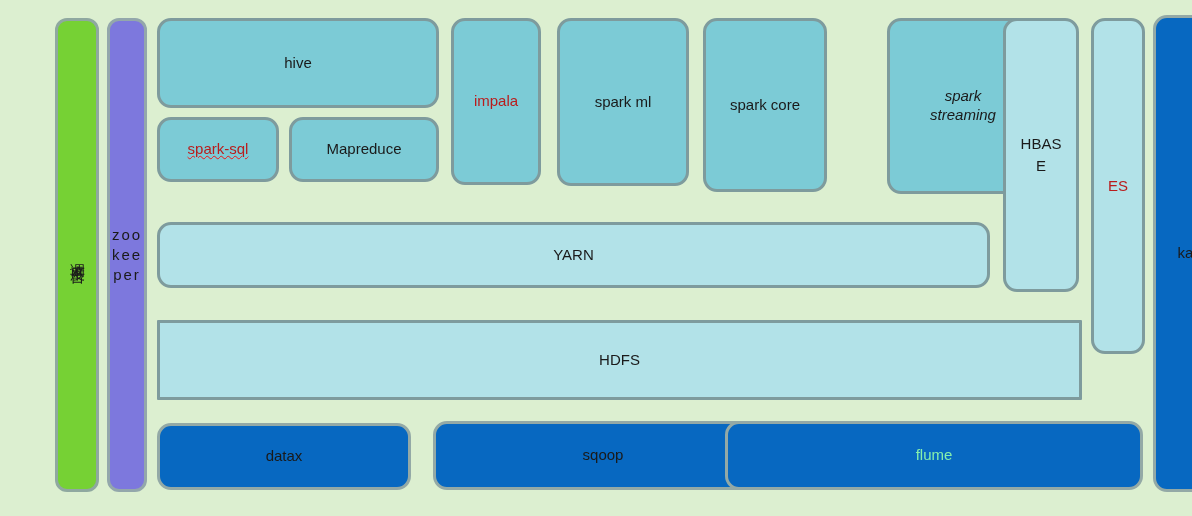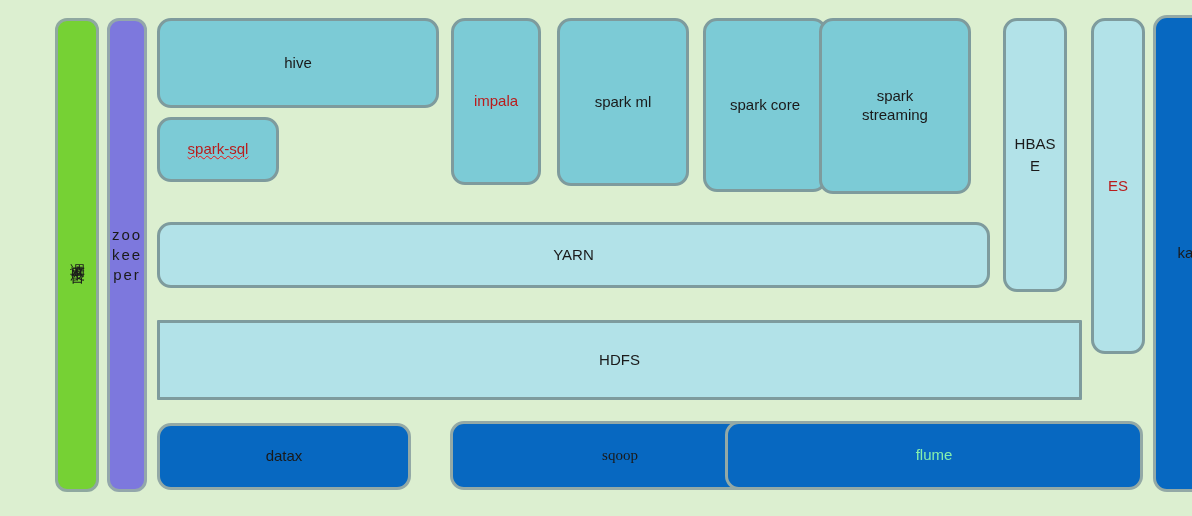--- a/index.html
+++ b/index.html
@@ -84,47 +84,48 @@
   <div class="box c-green r-md vertical-cn" style="left:12px; top:18px; width:44px; height:474px;">调度平台</div>
 
   <div class="box c-purple r-md vertical-cn" style="left:64px; top:18px; width:40px; height:474px; writing-mode: horizontal-tb; word-break: break-all; padding:0 0; line-height:1.35;">zookeeper</div>
 
   <div class="box c-teal r-lg" style="left:114px; top:18px; width:282px; height:90px;">hive</div>
 
   <div class="box c-teal r-lg" style="left:114px; top:117px; width:122px; height:65px;">
     <span class="txt-red spell-underline">spark-sql</span>
   </div>
 
+  <div class="box c-teal r-lg" style="left:246px; top:117px; width:150px; height:65px;">Mapreduce</div>
 
   <div class="box c-teal r-lg" style="left:408px; top:18px; width:90px; height:167px;">
     <span class="txt-red">impala</span>
   </div>
 
   <div class="box c-teal r-lg" style="left:514px; top:18px; width:132px; height:168px;">spark ml</div>
 
   <div class="box c-teal r-lg" style="left:660px; top:18px; width:124px; height:174px;">spark core</div>
 
-  <div class="box c-teal r-lg" style="left:776px; top:18px; width:152px; height:176px;">spark
+  <div class="box c-teal r-lg" style="left:844px; top:18px; width:152px; height:176px;font-style:italic;">spark
 streaming</div>
 
   <div class="box c-pale r-lg" style="left:114px; top:222px; width:833px; height:66px;">YARN</div>
 
   <div class="box c-pale r-sq" style="left:114px; top:320px; width:925px; height:80px;">HDFS</div>
 
-  <div class="box c-pale r-lg vertical-stack" style="left:960px; top:18px; width:64px; height:274px;">HBAS
+  <div class="box c-pale r-lg vertical-stack" style="left:960px; top:18px; width:76px; height:274px;">HBAS
 E</div>
 
   <div class="box c-pale r-lg" style="left:1048px; top:18px; width:54px; height:336px;">
     <span class="txt-red">ES</span>
   </div>
 
   <div class="box c-blue r-lg" style="left:1110px; top:15px; width:85px; height:477px;">kafka</div>
 
   <div class="box c-blue r-lg" style="left:114px; top:423px; width:254px; height:67px;">datax</div>
 
-  <div class="box c-blue r-lg" style="left:407px; top:421px; width:340px; height:69px;font-family:Liberation Serif, serif;">sqoop</div>
+  <div class="box c-blue r-lg" style="left:390px; top:421px; width:340px; height:69px;">sqoop</div>
 
   <div class="box c-blue r-lg" style="left:682px; top:421px; width:418px; height:69px;">
     <span class="txt-white">flume</span>
   </div>
 
 
 </div>
 
 </body></html>

